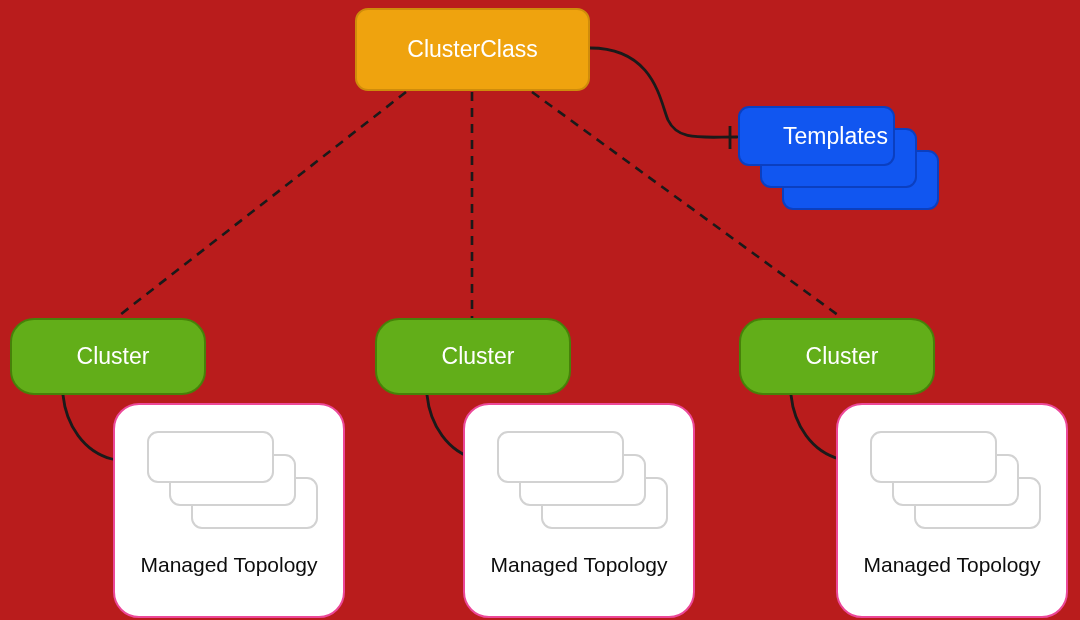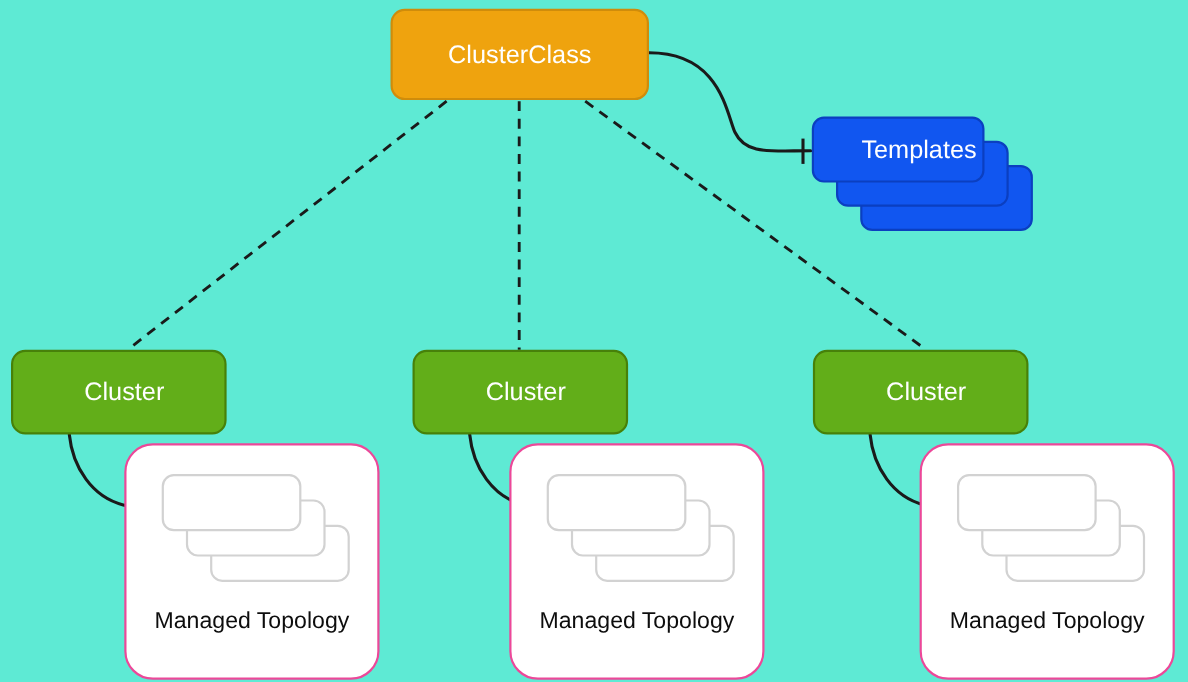--- a/index.html
+++ b/index.html
@@ -8,21 +8,21 @@
     padding: 0;
     background: #ffffff;
   }
   body {
     font-family: "Liberation Sans", sans-serif;
   }
   #diagram-root {
     position: relative;
     width: 1080px;
     height: 620px;
-    background: #5eead4;
+    background: #b91c1c;
     overflow: hidden;
   }
   #edge-layer {
     position: absolute;
     left: 0;
     top: 0;
     width: 1080px;
     height: 620px;
     pointer-events: none;
   }
@@ -74,21 +74,21 @@
   #tpl-card-2 { left: 22px; top: 22px; z-index: 2; }
   #tpl-card-1 { left: 0px;  top: 0px;  z-index: 3;
                 display: flex; align-items: center; justify-content: center; }
 
   
   .cluster-node {
     width: 196px;
     height: 77px;
     background: #62ae19;
     border: 2px solid #478109;
-    border-radius: 13px;
+    border-radius: 24px;
     top: 318px;
     padding-left: 10px;
   }
   #node-cluster-1 { left: 10px; }
   #node-cluster-2 { left: 375px; }
   #node-cluster-3 { left: 739px; }
 
   
   .topology-group {
     position: absolute;

